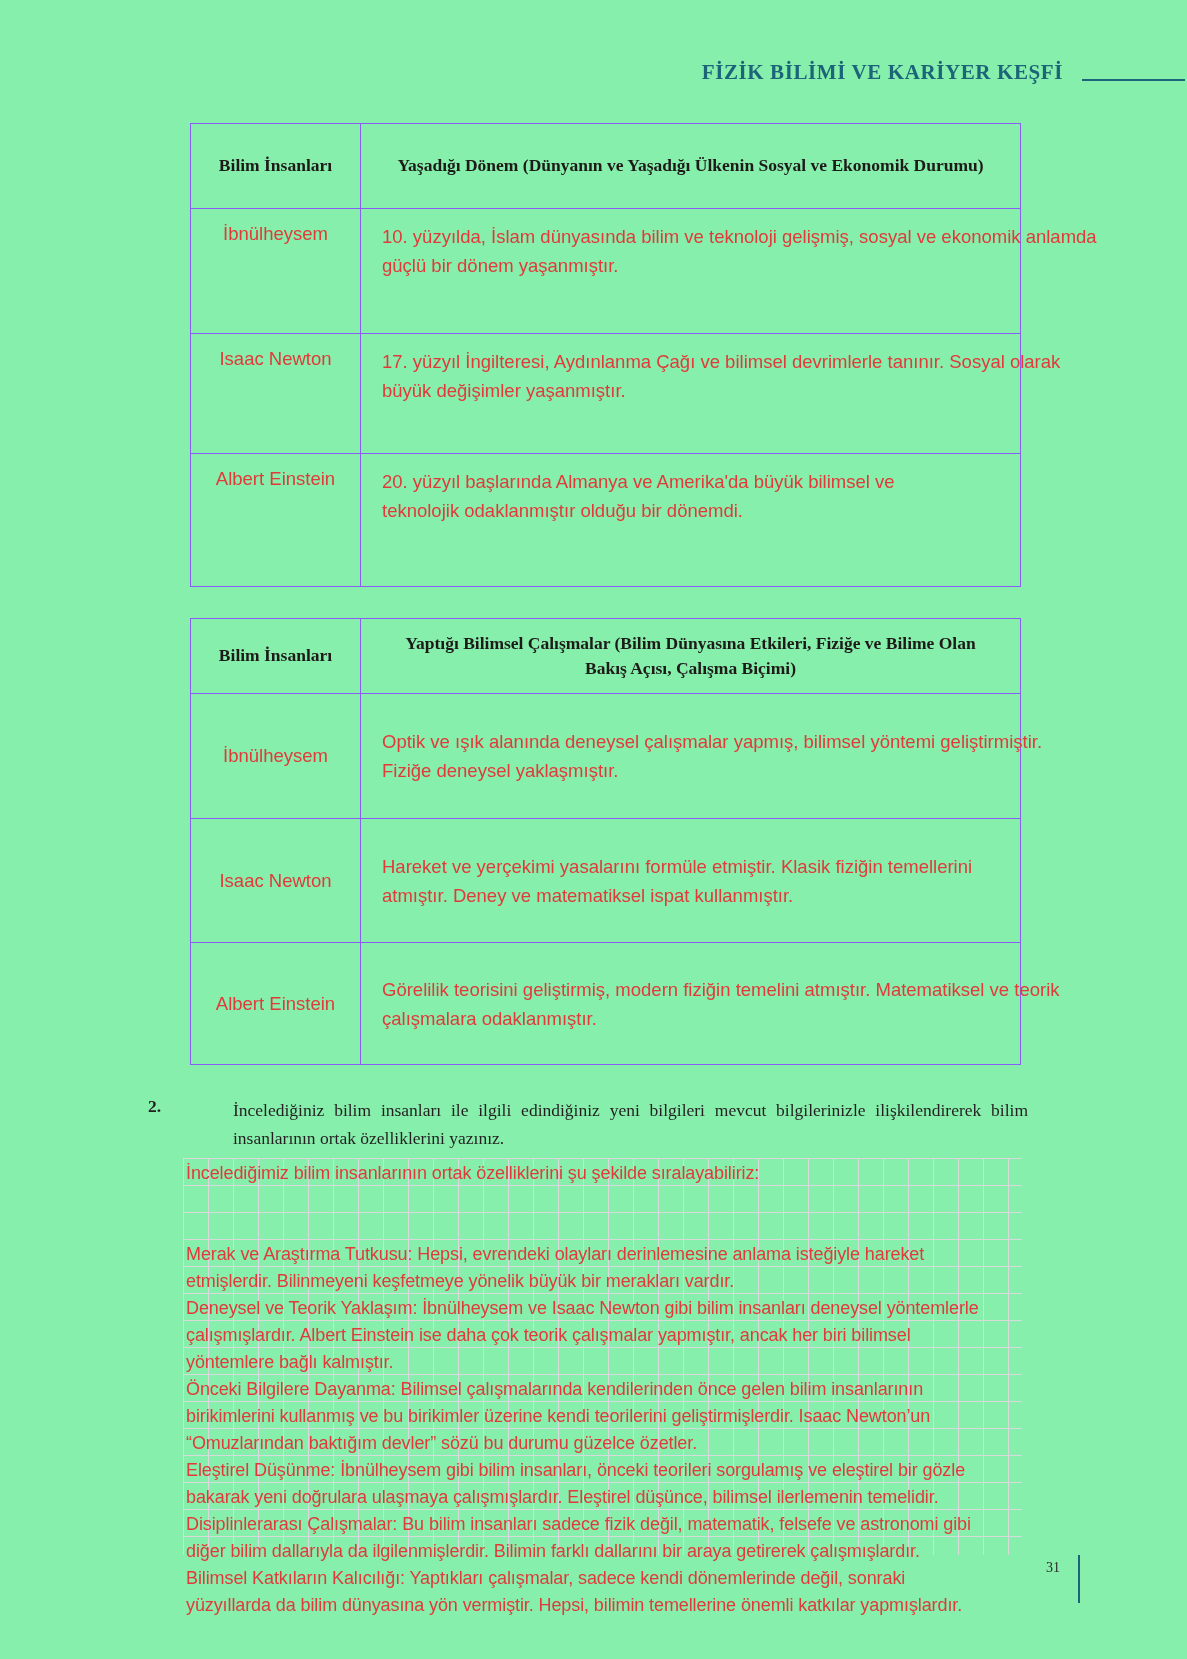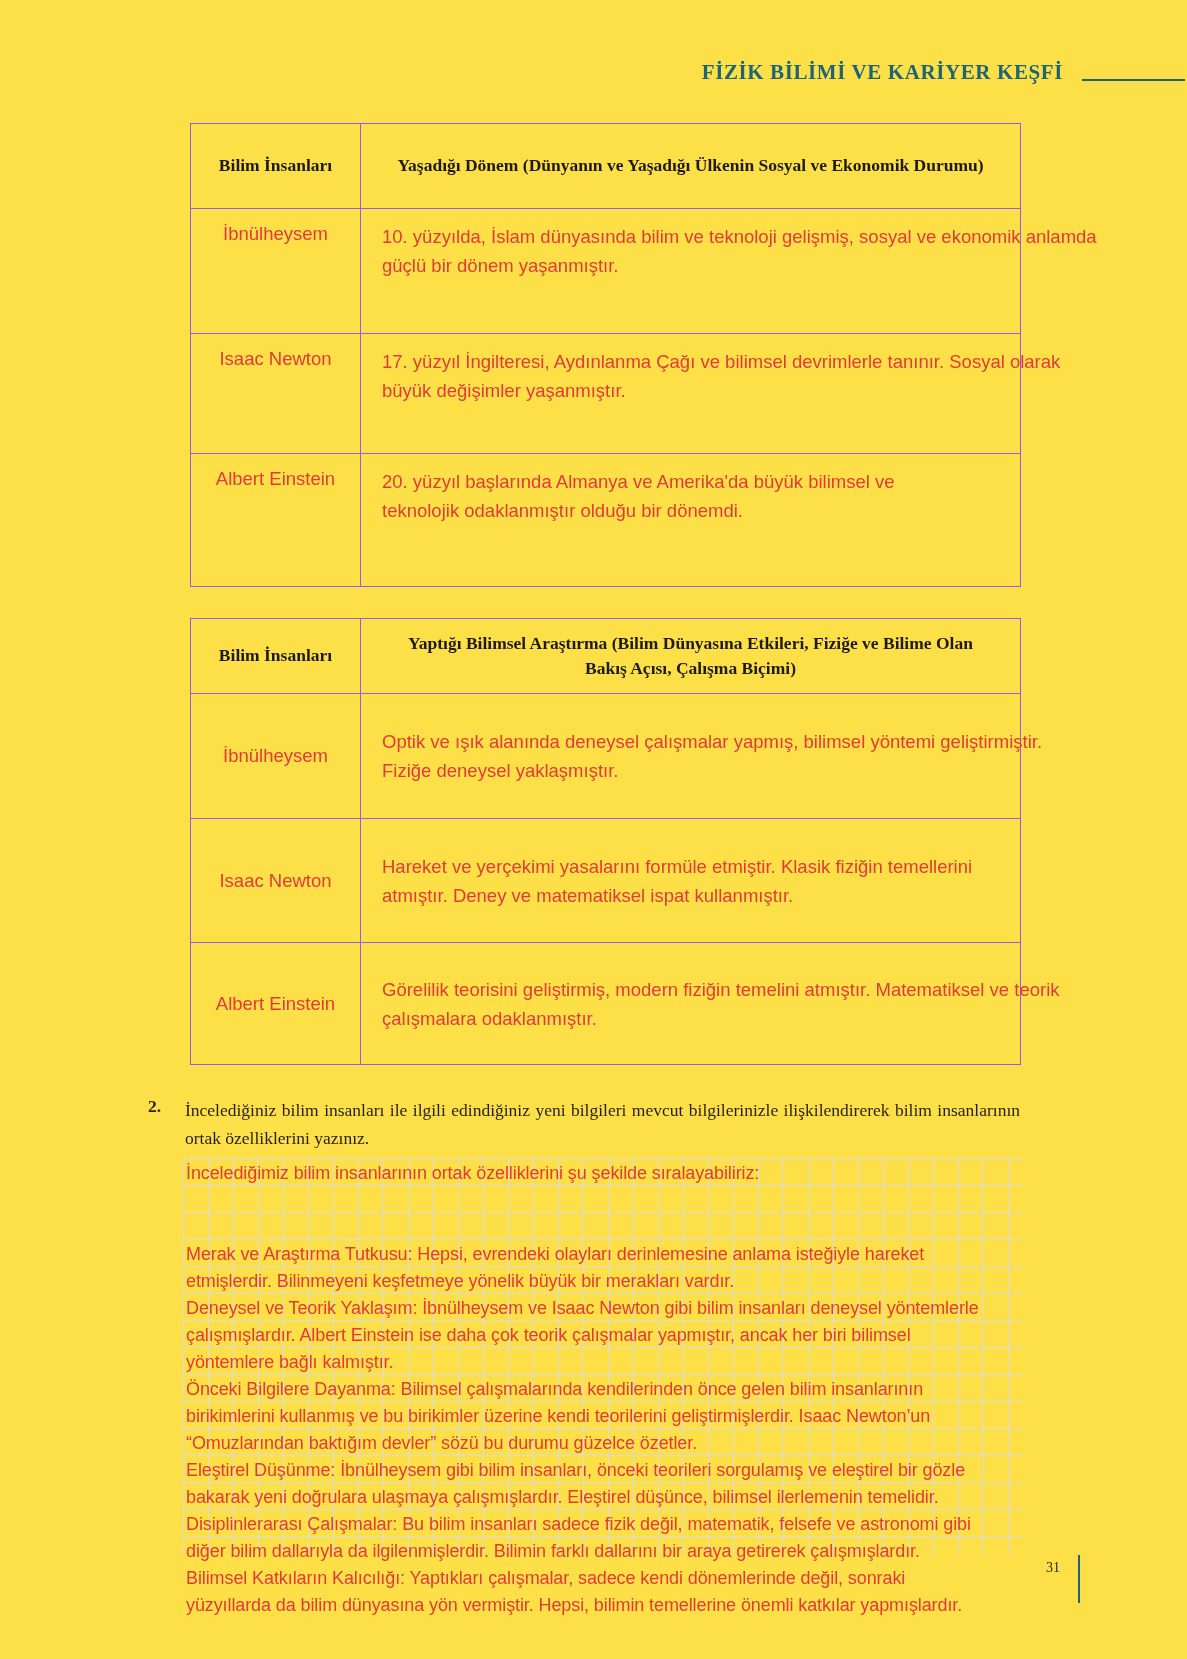--- a/index.html
+++ b/index.html
@@ -1,17 +1,17 @@
 <!DOCTYPE html>
 <html><head>
 <meta charset="utf-8">
 <style>
   html,body { margin:0; padding:0; background:#ffffff; }
   .page {
-    position:relative; width:1187px; height:1659px; background:#fde047;
+    position:relative; width:1187px; height:1659px; background:#86efac;
     font-family:"Liberation Sans", sans-serif; overflow:hidden;
   }
 
   
   .header-title {
     position:absolute; top:60px; right:124px;
     font-family:"Liberation Serif", serif; font-size:21px; font-weight:600;
     letter-spacing:0.6px; color:#1c6478; white-space:nowrap;
   }
   .header-rule {
@@ -51,21 +51,21 @@
     color:#e13a3a; font-size:18.5px; line-height:29px; white-space:nowrap;
   }
 
   
   .question {
     position:absolute; left:148px; top:1096px; width:880px;
     font-family:"Liberation Serif", serif; font-size:17.5px; color:#231f20;
     display:flex;
   }
   .q-num { font-weight:bold; width:37px; flex:0 0 37px; }
-  .q-text { width:835px; text-align:justify; line-height:1.6; }
+  .q-text { width:835px; text-align:justify; line-height:1.6;margin-left:48px; }
 
   
   .answer-grid {
     position:absolute; left:183px; top:1158px; width:838px; height:396px;
     background-image:
       repeating-linear-gradient(to right, transparent 0 24px, #d8dadc 24px 25px),
       repeating-linear-gradient(to bottom, transparent 0 26px, #d8dadc 26px 27px);
     border-left:1px solid #d8dadc; border-top:1px solid #d8dadc;
   }
   .answer-lines { position:absolute; left:186px; top:1160px; width:838px; }
@@ -135,21 +135,21 @@
         <col class="c1">
         <col class="c2">
       </colgroup>
     <tbody>
         <tr class="hdr" style="height:75px">
       <td>
         <div class="hcell">Bilim İnsanları</div>
       </td>
       <td>
         <div class="hcell">
-          <div>Yaptığı Bilimsel Araştırma (Bilim Dünyasına Etkileri, Fiziğe ve Bilime Olan</div>
+          <div>Yaptığı Bilimsel Çalışmalar (Bilim Dünyasına Etkileri, Fiziğe ve Bilime Olan</div>
           <div>Bakış Açısı, Çalışma Biçimi)</div>
         </div>
       </td>
     </tr>
     <tr style="height:125px">
       <td class="name">İbnülheysem</td>
       <td class="content">
         <div class="cl">Optik ve ışık alanında deneysel çalışmalar yapmış, bilimsel yöntemi geliştirmiştir.</div>
         <div class="cl">Fiziğe deneysel yaklaşmıştır.</div>
       </td>

